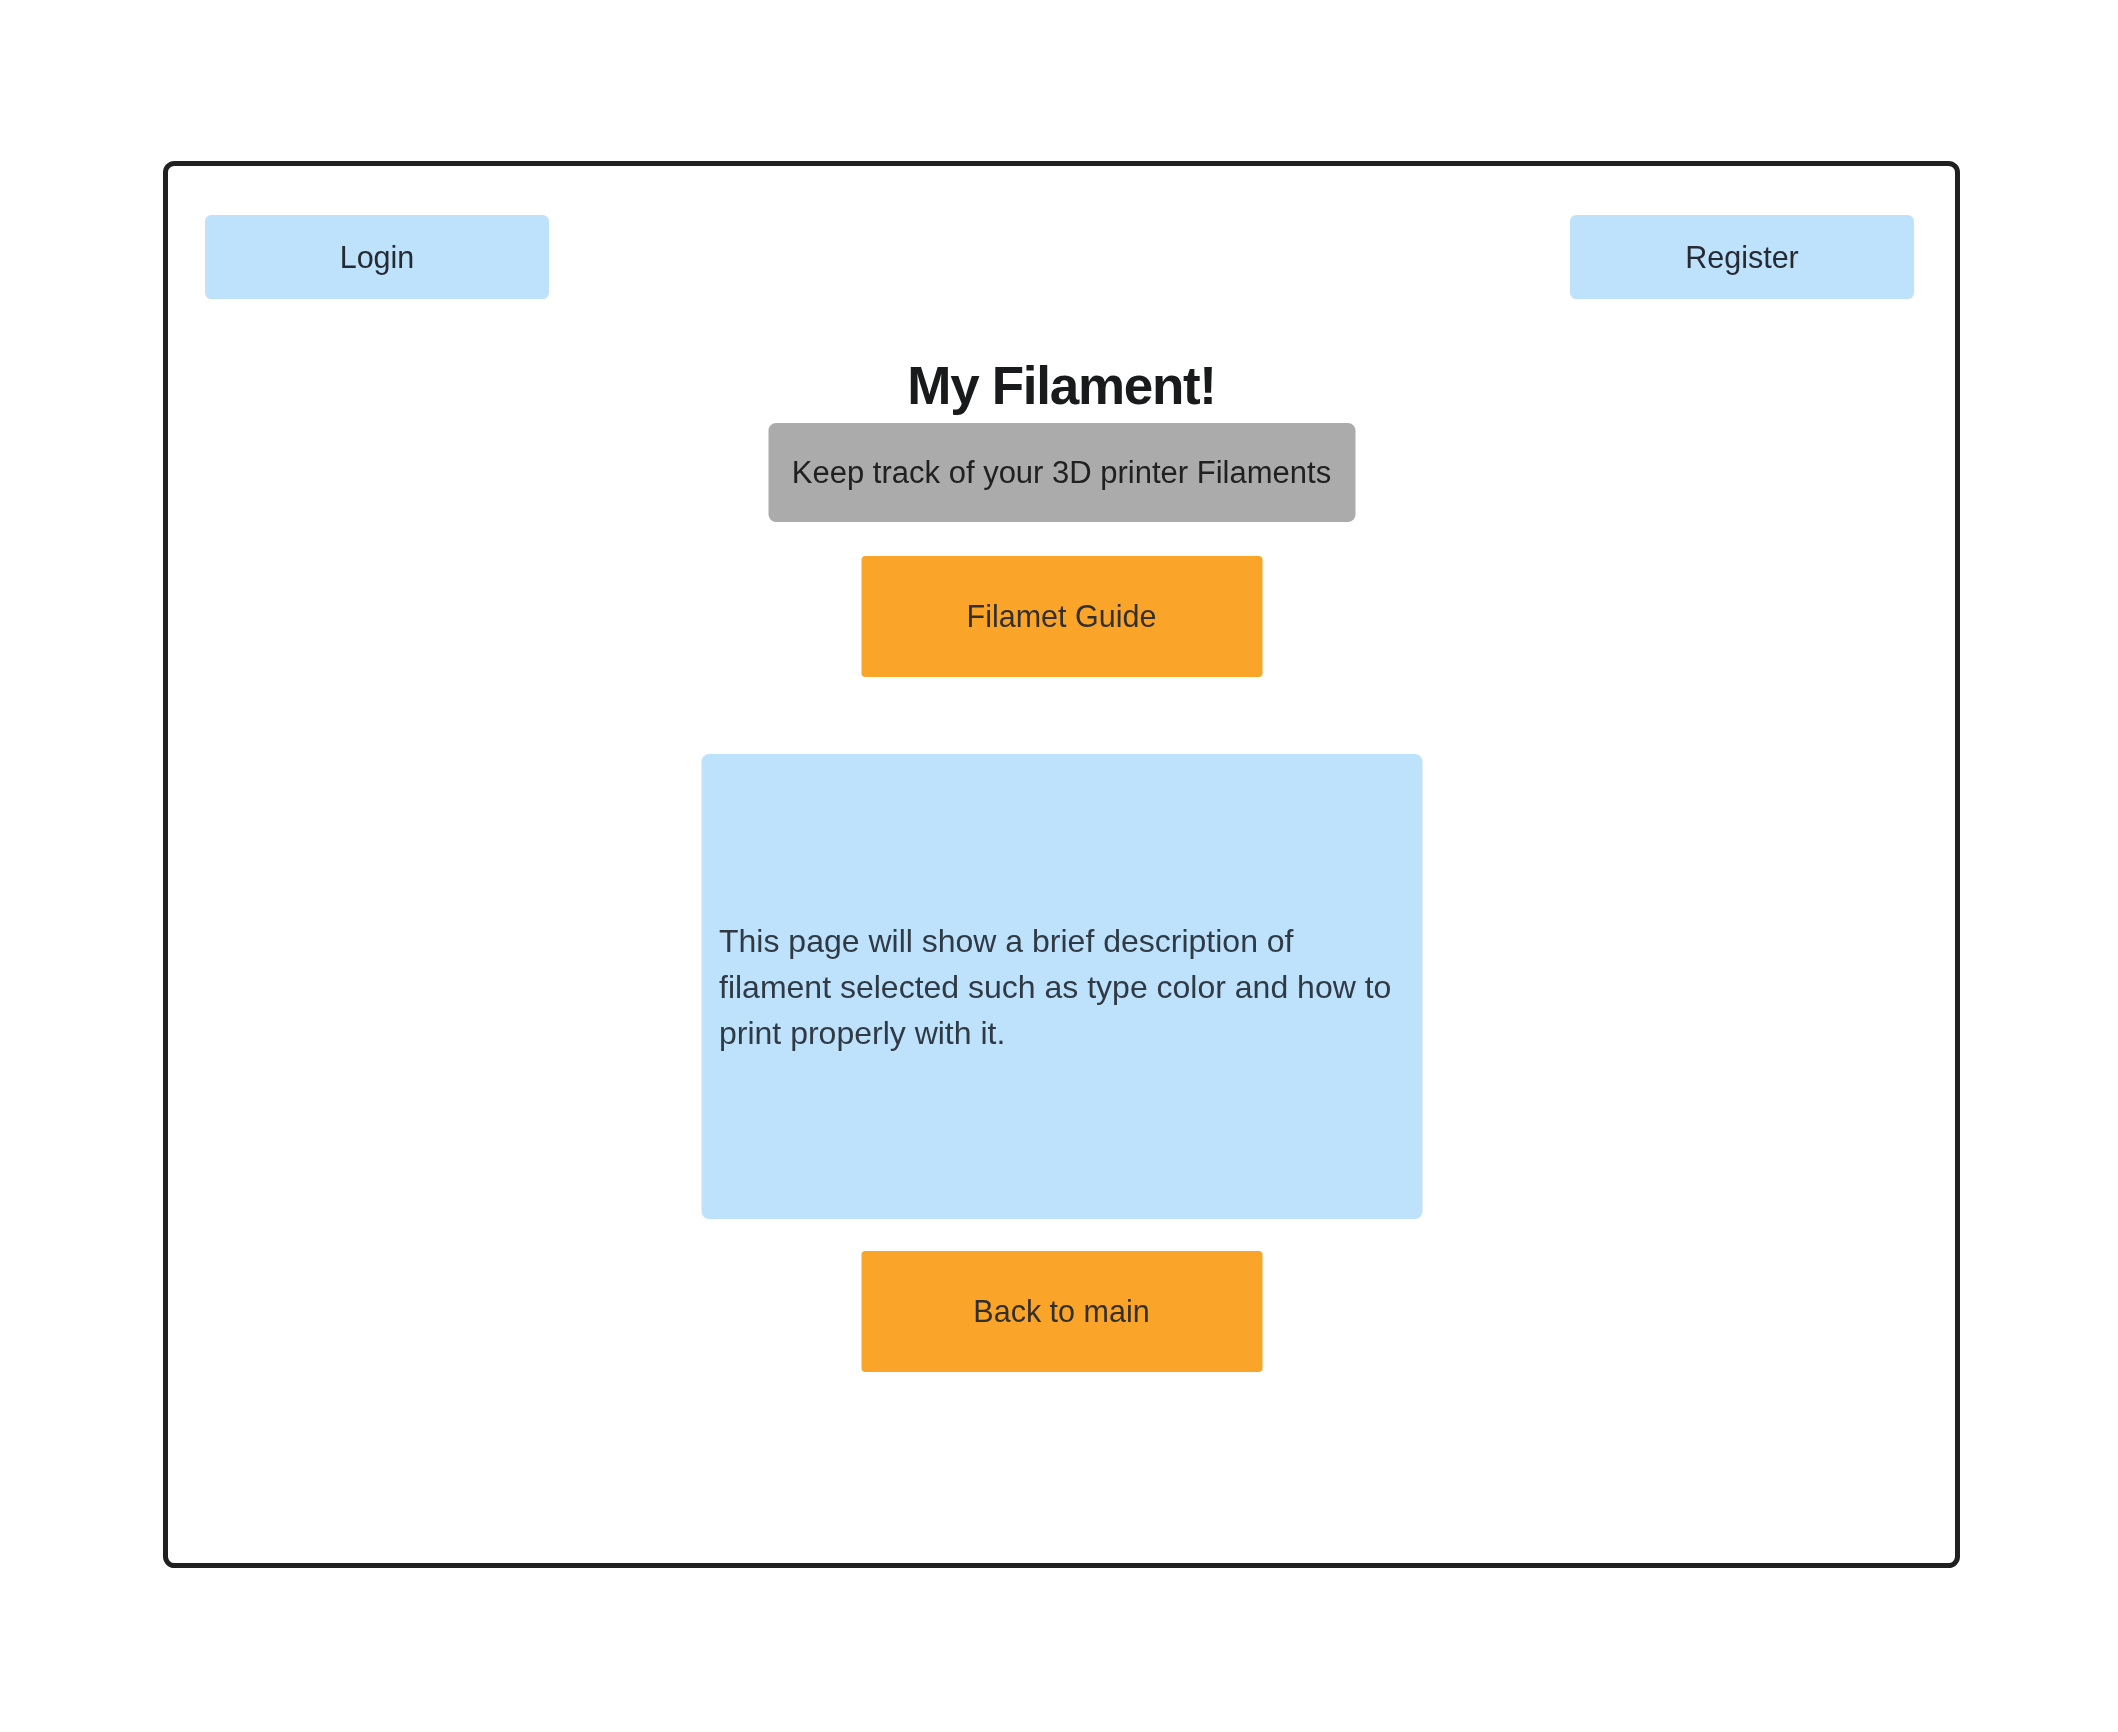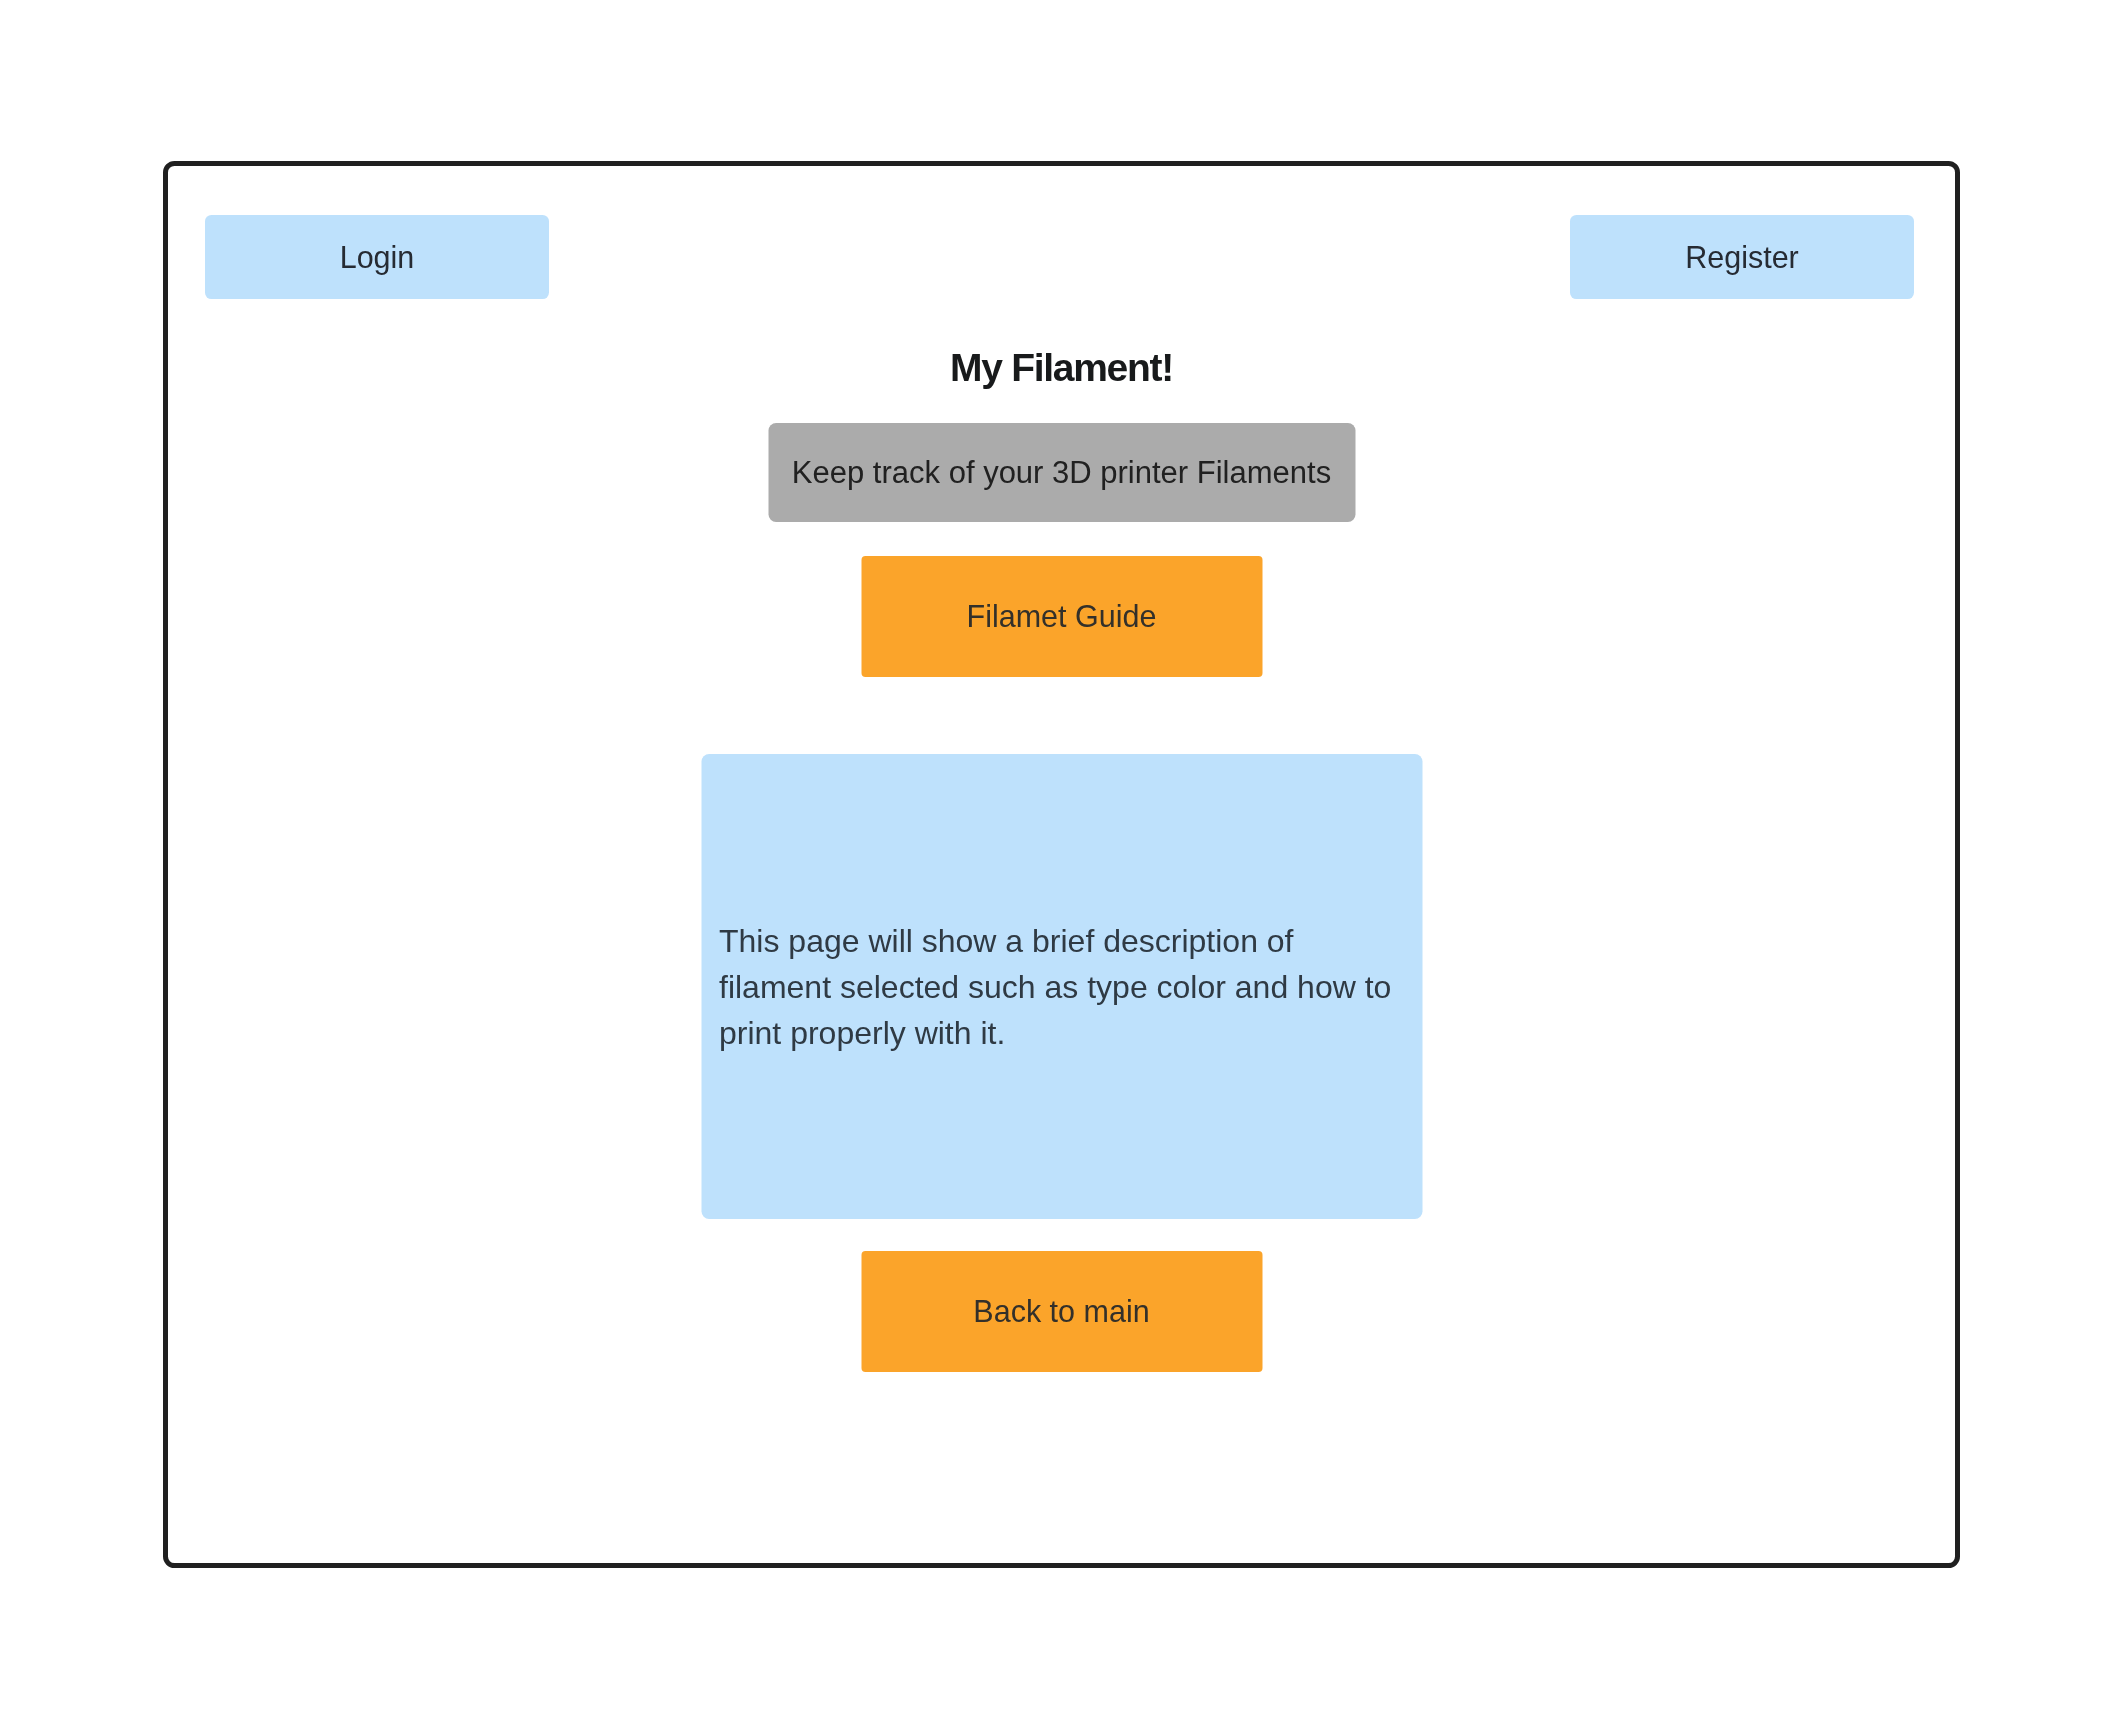--- a/index.html
+++ b/index.html
@@ -39,21 +39,21 @@
     font-size:30.5px;
     color:#262B33;
     margin-top:28px;
   }
   .auth-btn.login{ left:37px; }
   .auth-btn.register{ right:41px;text-align:center; }
   .page-title{
     position:absolute;
     top:154px; left:0; right:0;
     text-align:center;
-    font-size:39px;
+    font-size:53px;
     font-weight:700;
     letter-spacing:-1.3px;
     line-height:1.15;
     color:#181A1B;
   }
   .subtitle-badge{
     top:257px;
     left:50%; transform:translateX(-50%);
     width:587px; height:99px;
     background:var(--subtitle-gray);

